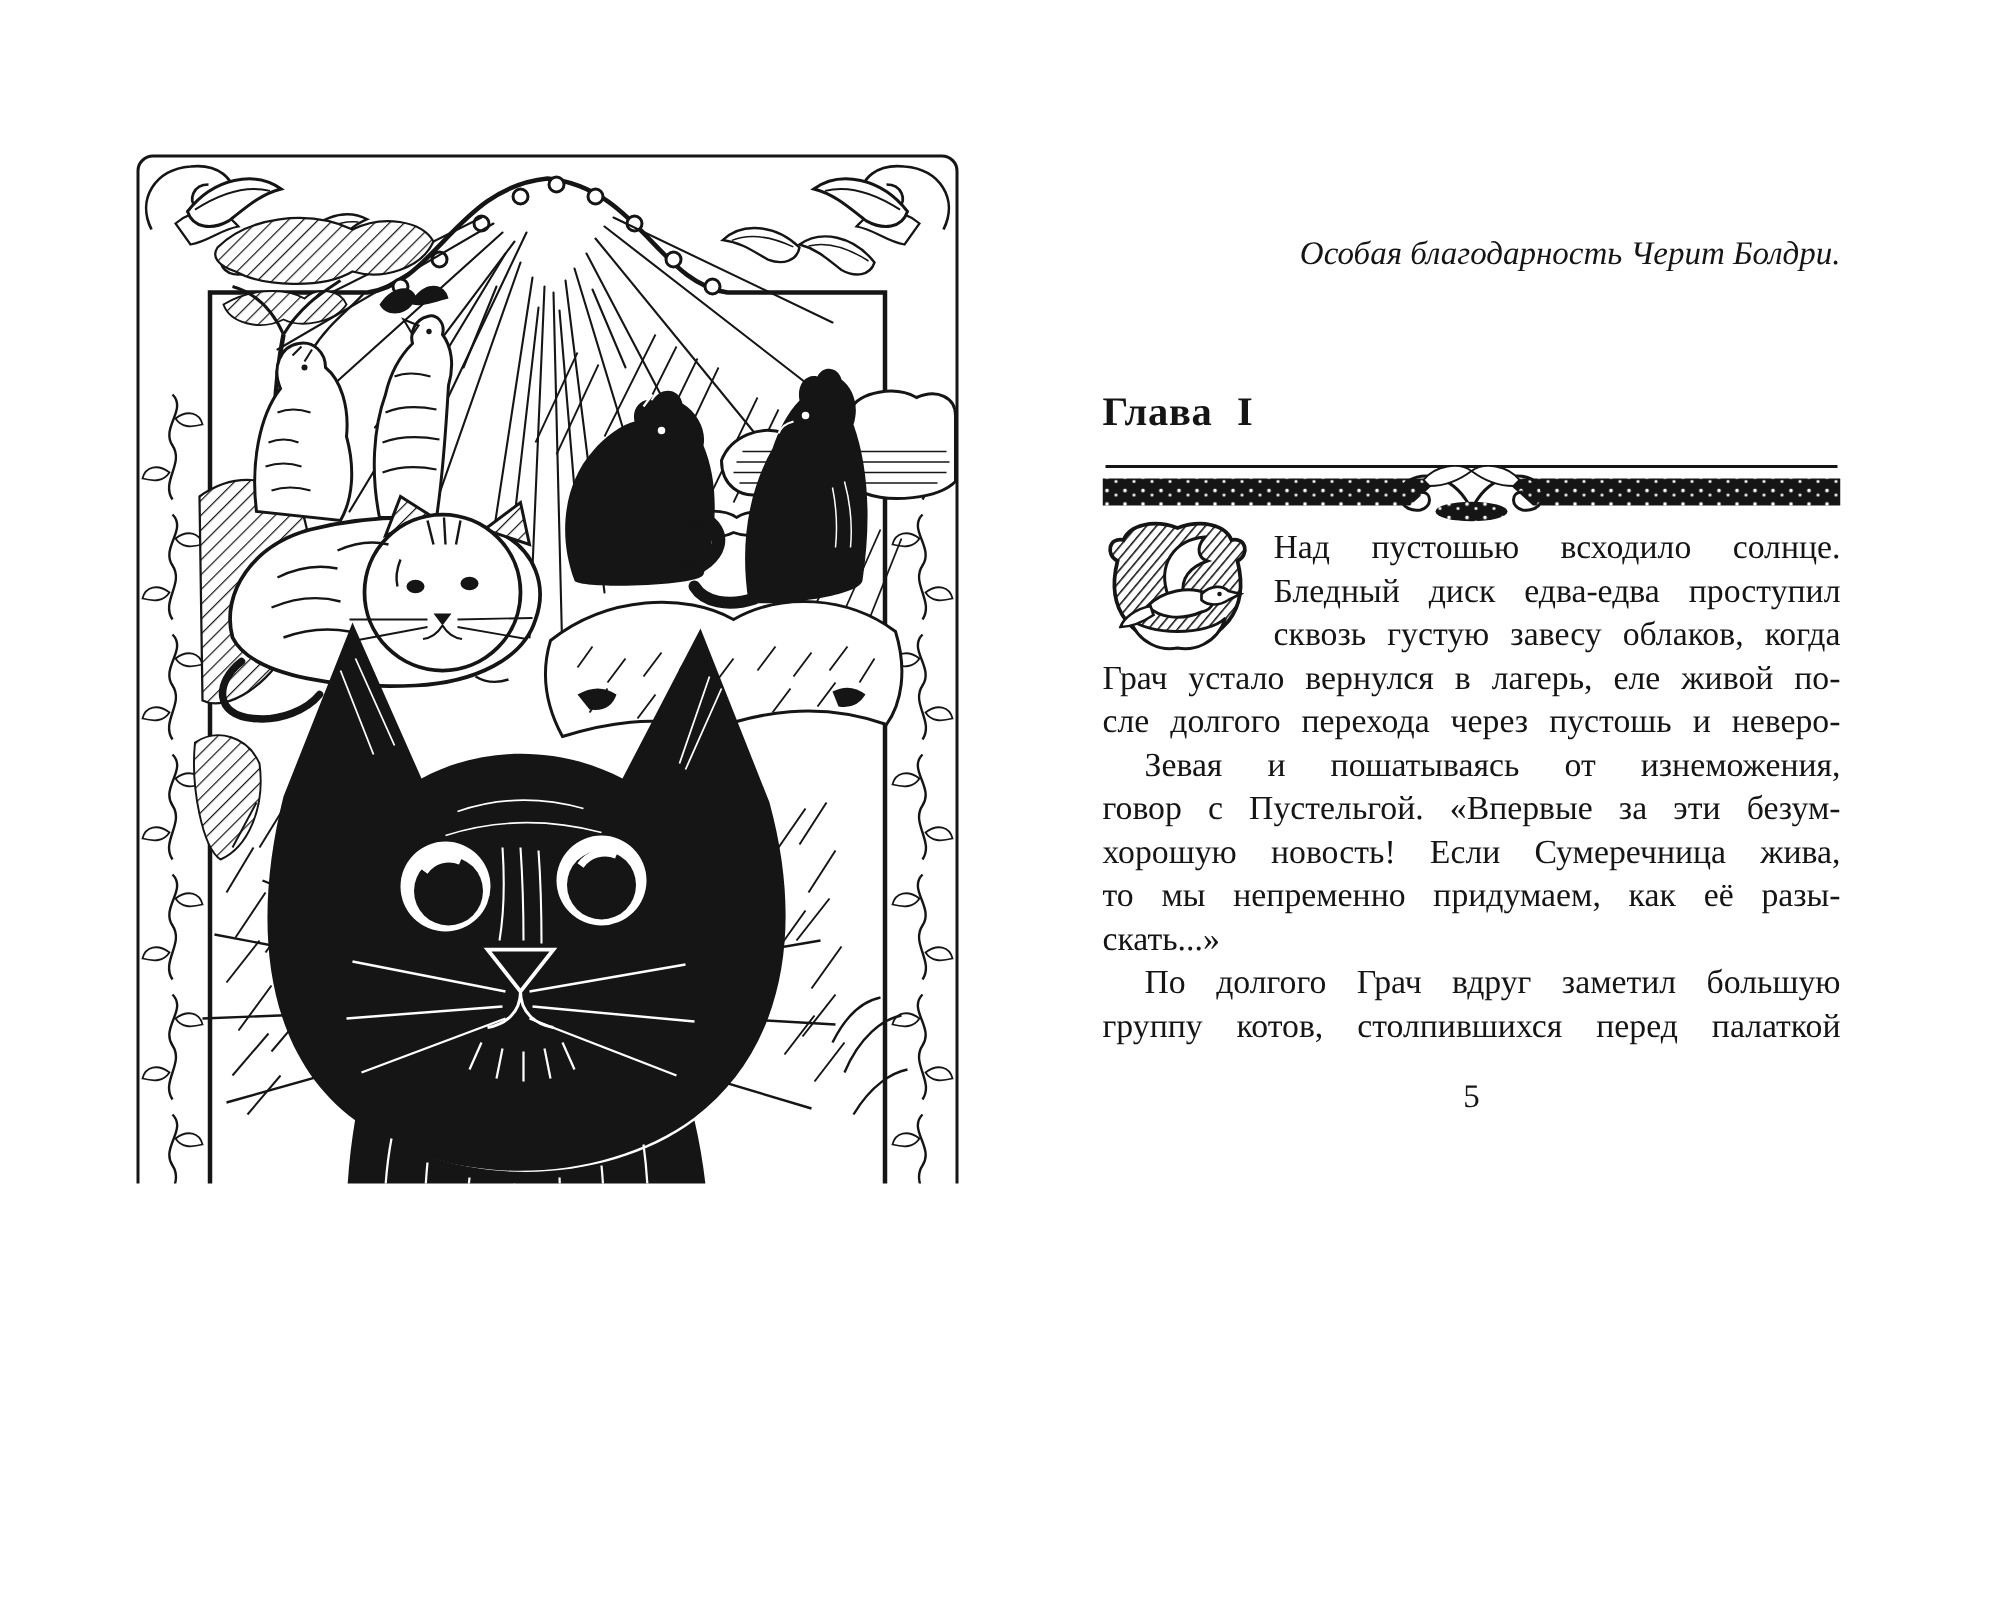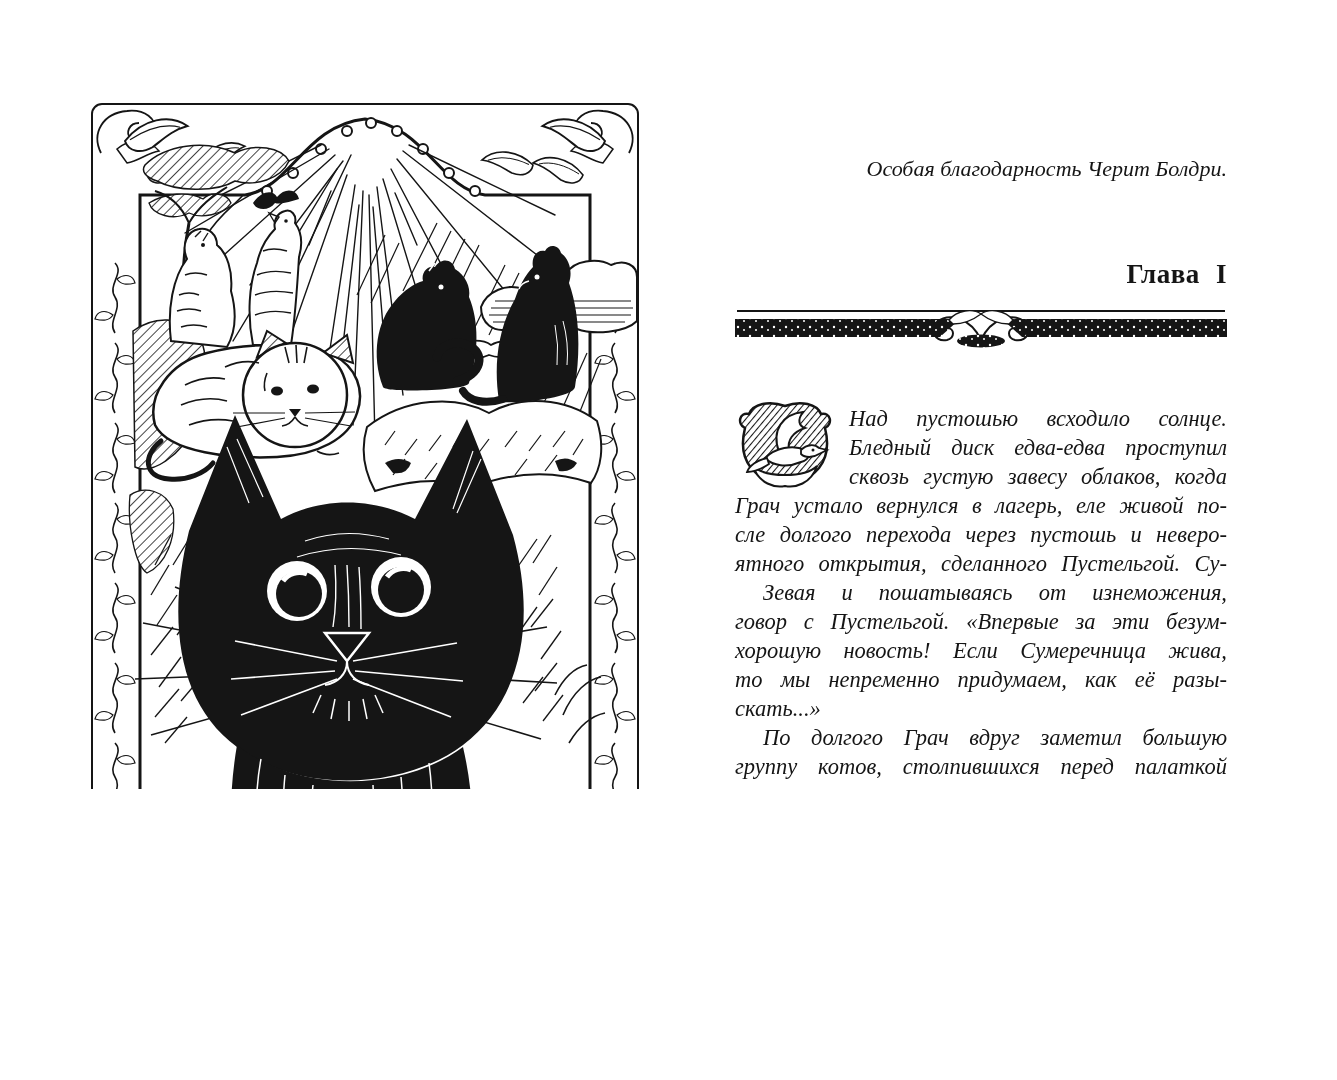--- a/index.html
+++ b/index.html
@@ -4,23 +4,23 @@
 <style>
   html,body{margin:0;padding:0;background:#ffffff;}
   body{width:1337px;height:1080px;font-family:"Liberation Serif",serif;color:#151515;}
   .spread{position:relative;width:1337px;height:789px;background:#ffffff;overflow:hidden;}
 
   .illustration{position:absolute;left:85px;top:95px;width:560px;height:872px;margin:0;}
   .illustration svg{display:block;}
 
   .text-page{position:absolute;left:735px;top:0;width:492px;height:1080px;}
   .dedication{margin:156px 0 0 0;text-align:right;font-style:italic;font-size:22px;line-height:26px;}
-  .chapter{margin:76px 0 0 0;text-align:right;font-weight:bold;font-size:27px;line-height:32px;word-spacing:9px;letter-spacing:.5px;}
+  .chapter{margin:76px 0 0 0;text-align:left;font-weight:bold;font-size:27px;line-height:32px;word-spacing:9px;letter-spacing:.5px;}
   .divider{margin-top:16px;height:44px;}
-  .body-text{margin-top:54px;font-size:22.5px;line-height:29px;font-style:italic;}
+  .body-text{font-size:22.5px;line-height:29px;}
   .para{margin:0;}
   .line{text-align:justify;text-align-last:justify;}
   .line.flush{text-align:justify;text-align-last:left;}
   .line.indent{text-indent:28px;}
   .orn-float{float:left;width:100px;height:88px;margin:-4px 14px 0 0;}
   .pagenum{margin-top:20px;text-align:center;font-size:22px;line-height:26px;}
 </style>
 </head>
 <body>
 
@@ -378,21 +378,20 @@
             <path d="M66,50 C72,44 80,44 84,48 L92,50 L84,54 C78,58 70,58 66,54 Z" fill="#fff" stroke="#151515" stroke-width="1.8"></path>
             <circle cx="78" cy="50" r="1.5" fill="#151515"></circle>
             <path d="M32,58 C22,60 14,66 12,72 C20,72 28,68 34,64 Z" fill="#fff" stroke="#151515" stroke-width="1.8"></path>
           </svg>
         </span>
         <div class="line">Над пустошью всходило солнце.</div>
         <div class="line">Бледный диск едва-едва проступил</div>
         <div class="line">сквозь густую завесу облаков, когда</div>
         <div class="line">Грач устало вернулся в лагерь, еле живой по-</div>
         <div class="line">сле долгого перехода через пустошь и неверо-</div>
-        <div class="line">ятного открытия, сделанного Пустельгой. Су-</div>
       </div>
 
       <div class="para">
         <div class="line indent">Зевая и пошатываясь от изнеможения,</div>
         <div class="line">говор с Пустельгой. «Впервые за эти безум-</div>
         <div class="line">хорошую новость! Если Сумеречница жива,</div>
         <div class="line">то мы непременно придумаем, как её разы-</div>
         <div class="line flush">скать...»</div>
       </div>
 

